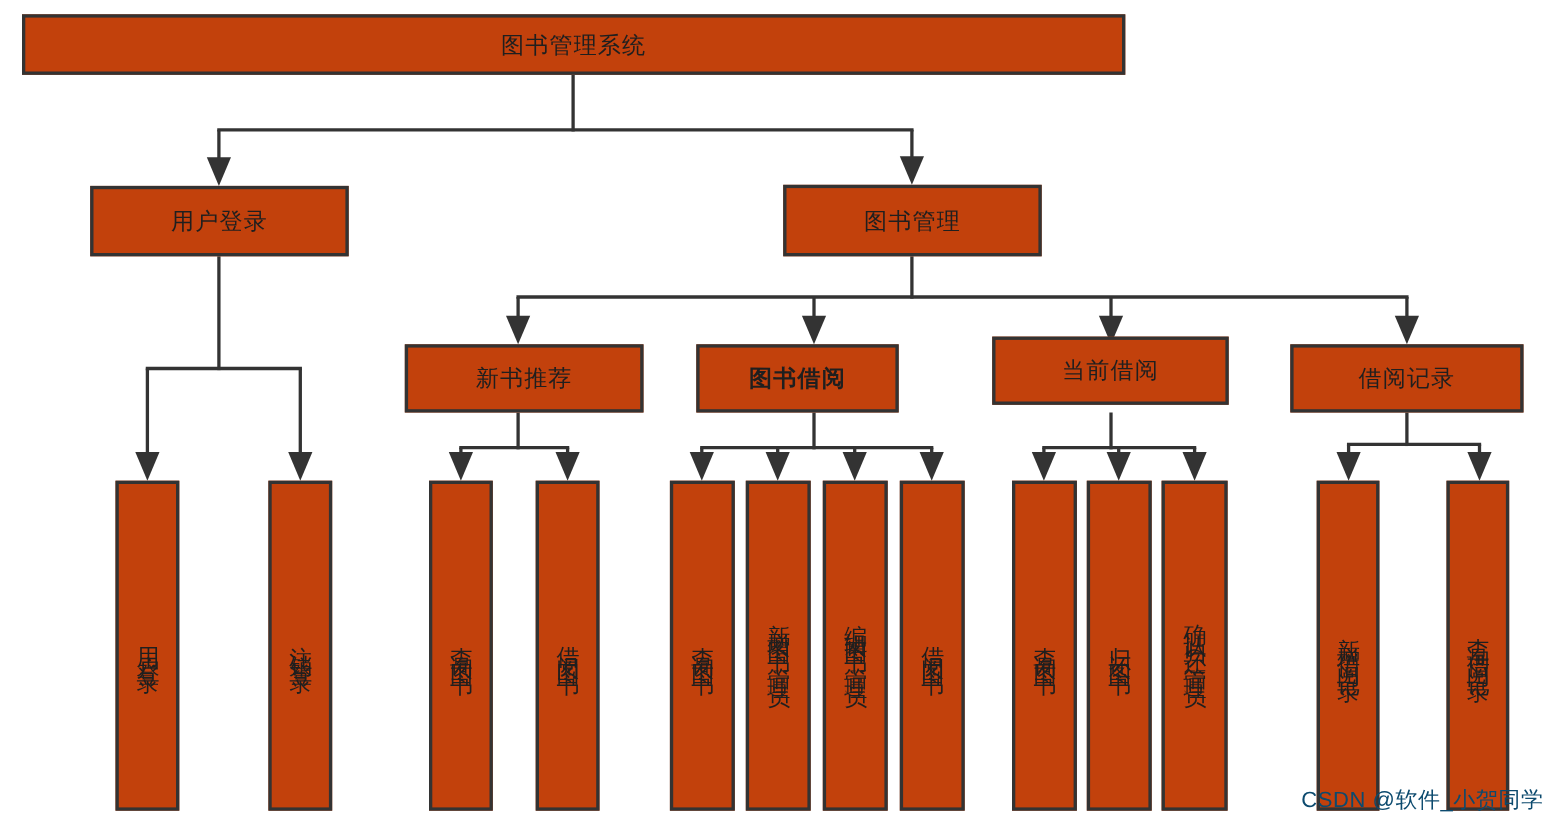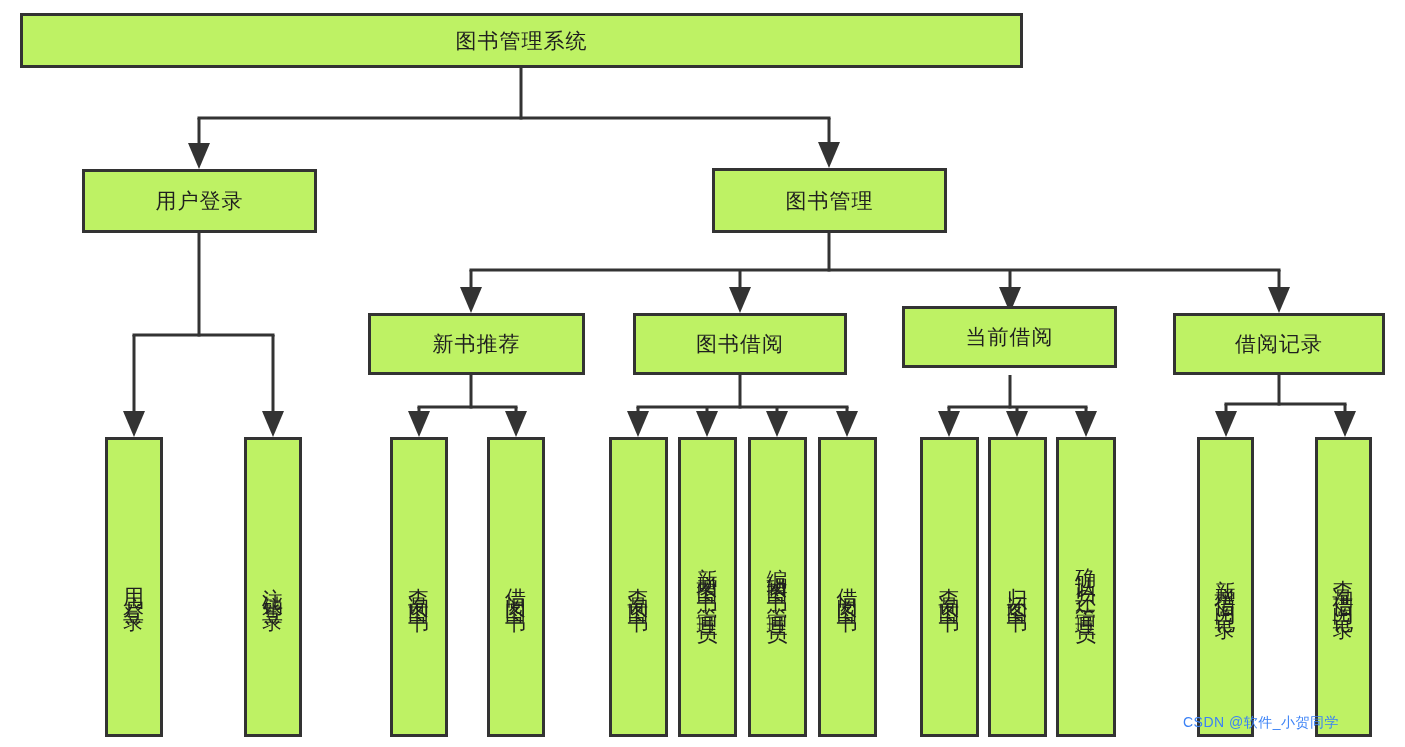--- a/index.html
+++ b/index.html
@@ -18,21 +18,21 @@
   #connectors {
     position: absolute;
     left: 0;
     top: 0;
     z-index: 0;
   }
   .node {
     position: absolute;
     box-sizing: border-box;
     border: 3px solid #333333;
-    background: #bef264;
+    background: #c2410c;
     display: flex;
     align-items: center;
     justify-content: center;
     z-index: 1;
   }
   .node .hlabel {
     font-size: 21px;
     color: #1f1f1f;
     letter-spacing: 1px;
     white-space: nowrap;
@@ -44,21 +44,21 @@
     letter-spacing: 8px;
     line-height: 1;
     color: #1f1f1f;
     white-space: nowrap;
   }
   
   #n-root  { left: 20px;   top: 13px;  width: 1003px; height: 55px; }
   #n-l2a   { left: 82px;   top: 169px; width: 235px;  height: 64px; }
   #n-l2b   { left: 712px;  top: 168px; width: 235px;  height: 65px; }
   #n-l3a   { left: 368px;  top: 313px; width: 217px;  height: 62px; }
-  #n-l3b   { left: 633px;  top: 313px; width: 214px;  height: 62px; }
+  #n-l3b   { left: 633px;  top: 313px; width: 184px;  height: 62px; font-weight: bold; }
   #n-l3c   { left: 902px;  top: 306px; width: 215px;  height: 62px; }
   #n-l3d   { left: 1173px; top: 313px; width: 212px;  height: 62px; }
   .leaf    { top: 437px; height: 300px; }
   #f-01 { left: 105px;  width: 58px; }
   #f-02 { left: 244px;  width: 58px; }
   #f-03 { left: 390px;  width: 58px; }
   #f-04 { left: 487px;  width: 58px; }
   #f-05 { left: 609px;  width: 59px; }
   #f-06 { left: 678px;  width: 59px; }
   #f-07 { left: 748px;  width: 59px; }
@@ -66,22 +66,22 @@
   #f-09 { left: 920px;  width: 59px; }
   #f-10 { left: 988px;  width: 59px; }
   #f-11 { left: 1056px; width: 60px; }
   #f-12 { left: 1197px; width: 57px; }
   #f-13 { left: 1315px; width: 57px; }
   #watermark {
     position: absolute;
     left: 1183px;
     top: 714px;
     z-index: 2;
-    font-size: 14px;
-    color: #3b82f6;
+    font-size: 20px;
+    color: #0c4a6e;
     white-space: nowrap;
     letter-spacing: 0.5px;
     text-align: center;
   }
 </style>
 </head>
 <body>
 
 <div id="stage">
 

